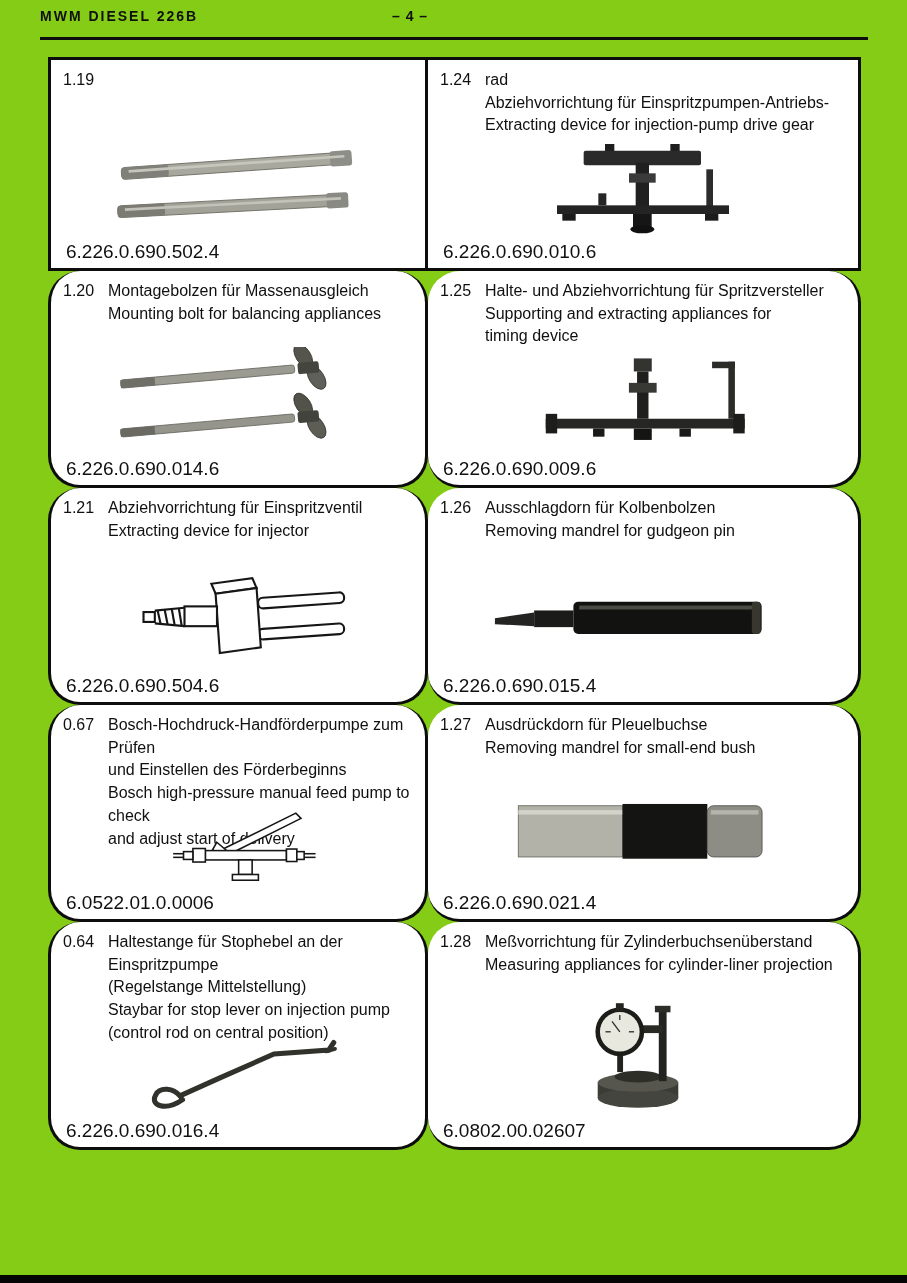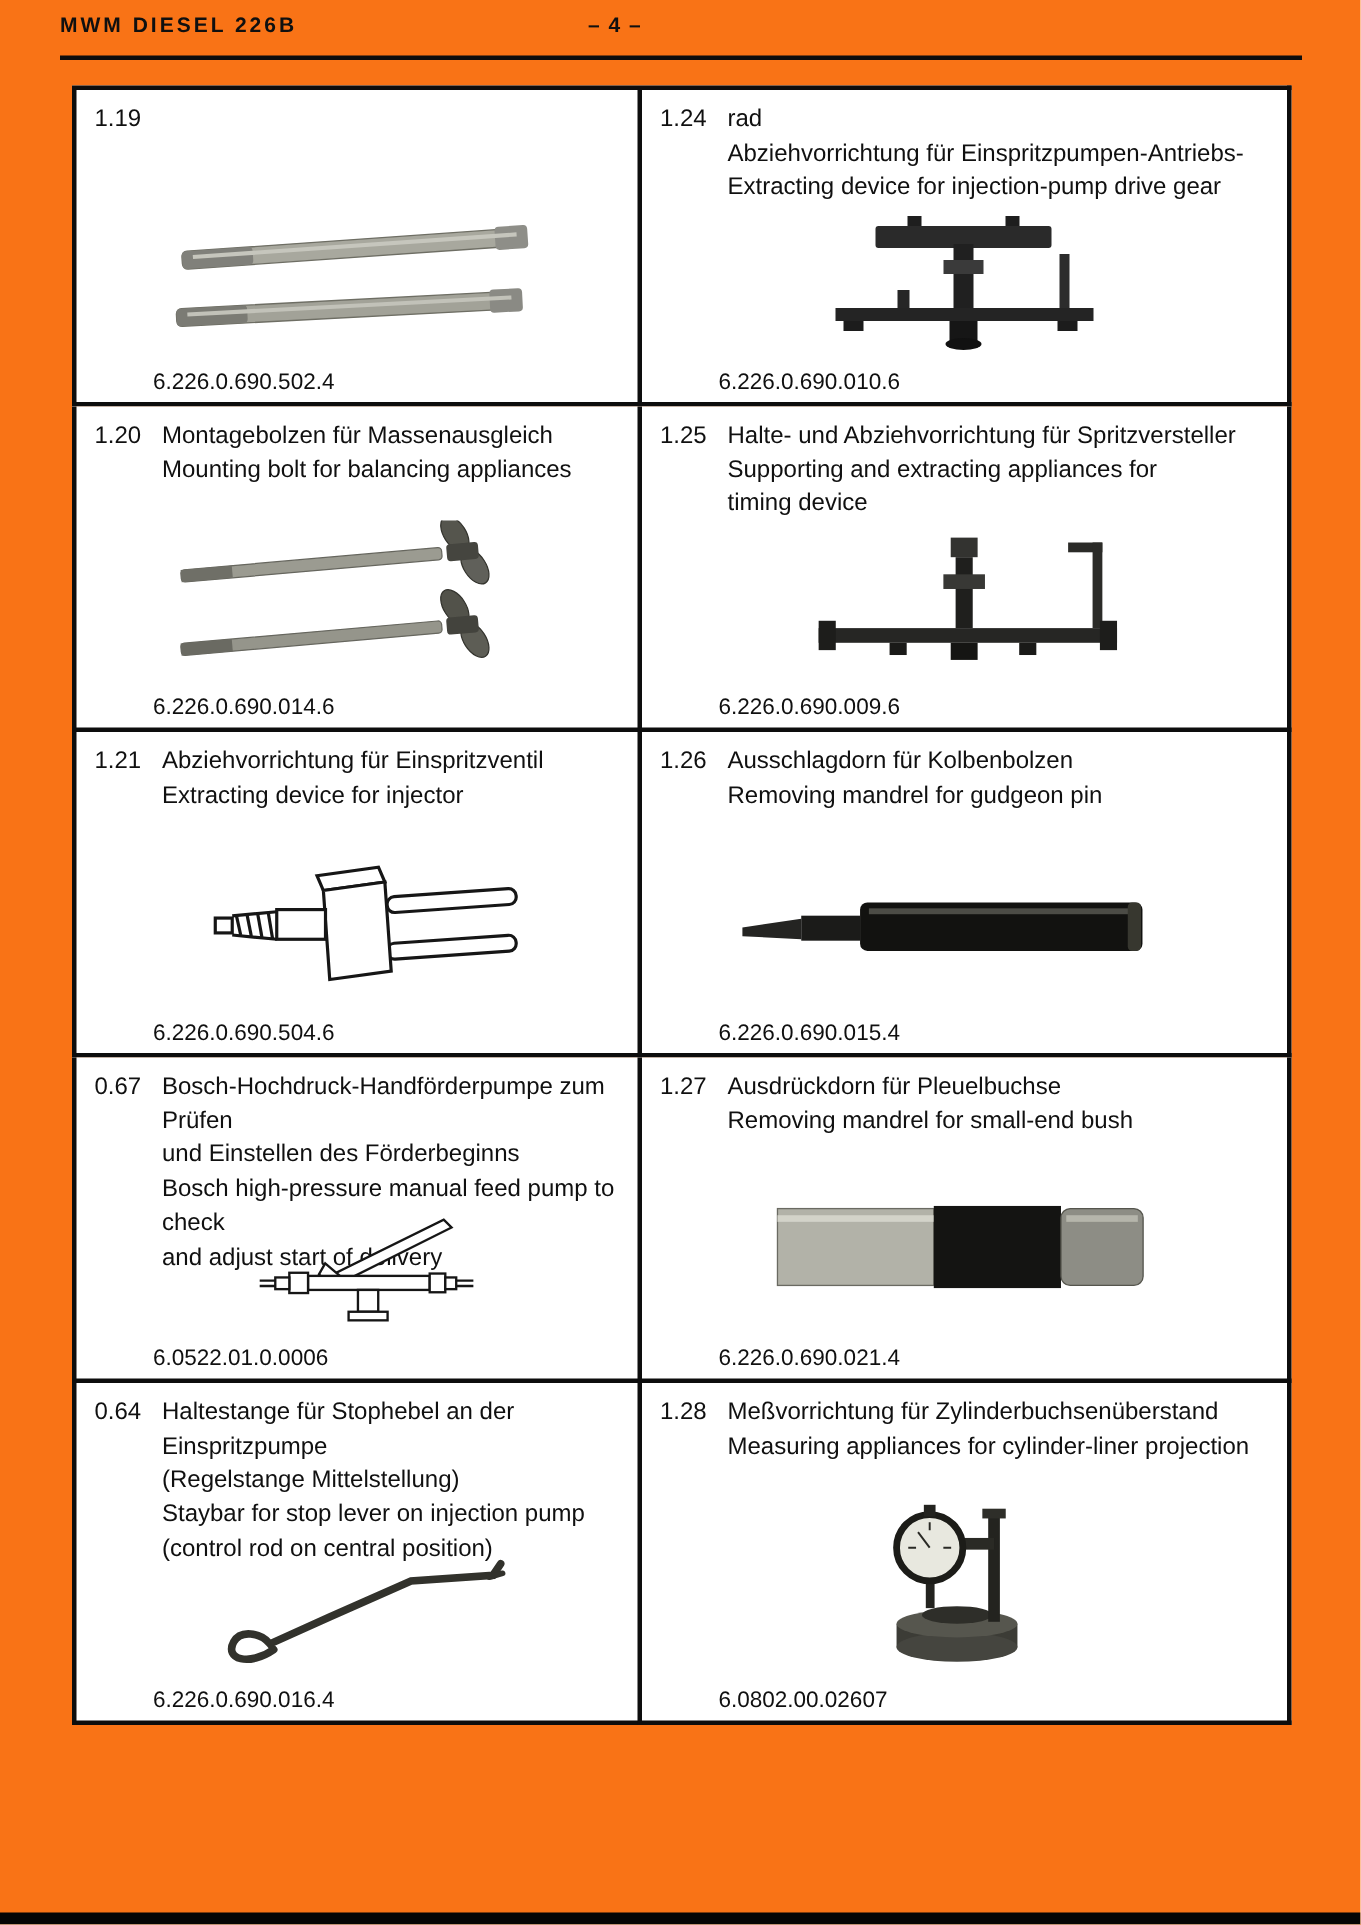--- a/index.html
+++ b/index.html
@@ -1,43 +1,43 @@
 <!DOCTYPE html>
 <html><head>
 <meta charset="utf-8">
 <style>
   * { margin:0; padding:0; box-sizing:border-box; }
   html,body { width:907px; height:1283px; background:#ffffff; overflow:hidden;
               font-family:"Liberation Sans", sans-serif; color:#101010; }
-  .page { position:relative; width:907px; height:1283px; background:#f97316;padding-left:23px; }
+  .page { position:relative; width:907px; height:1283px; background:#84cc16;padding-left:23px; }
 
   .hdr { position:absolute; top:8px; left:40px; right:40px; height:24px;
          font-size:14px; font-weight:bold; letter-spacing:2px; }
   .hdr .title { position:absolute; left:0; top:0; }
   .hdr .pageno { position:absolute; left:352px; top:0; letter-spacing:1px; }
   .hdr-rule { position:absolute; top:37px; left:40px; width:828px; height:3px; background:#0d0d0d; }
 
   .grid { position:absolute; top:57px; left:48px; width:813px;
           display:grid; grid-template-columns:380px 433px;
           grid-template-rows:214px 217px 217px 217px 228px; }
   .cell { position:relative; border:3px solid #0d0d0d; background:#fff;
           padding:9px 12px 28px 12px; }
   .cell.rcol { border-left:none; }
-  .cell.nrow { border-top:none; }
+  .cell.nrow { border-top:none;border-radius:32px; }
 
   .cell-head { display:flex; gap:13px; font-size:16px; line-height:1.42; }
   .num { flex:0 0 32px; }
   .desc { flex:1; }
 
   .art { position:absolute; left:12px; right:12px; top:76px; bottom:32px;
          display:flex; align-items:center; justify-content:center; }
   .tallhead .art { top:104px; }
   .art svg { max-width:100%; max-height:100%; }
 
-  .part { position:absolute; left:15px; bottom:5px; font-size:15px;margin-left:36px; }
+  .part { position:absolute; left:15px; bottom:5px; font-size:19px; }
 
   .scan-bar { position:absolute; left:0; right:0; bottom:0; height:8px; background:#050505; }
 
   .ln { stroke:#161616; stroke-width:3; fill:#ffffff; }
 </style>
 </head>
 <body>
 
 <div class="page">
 

